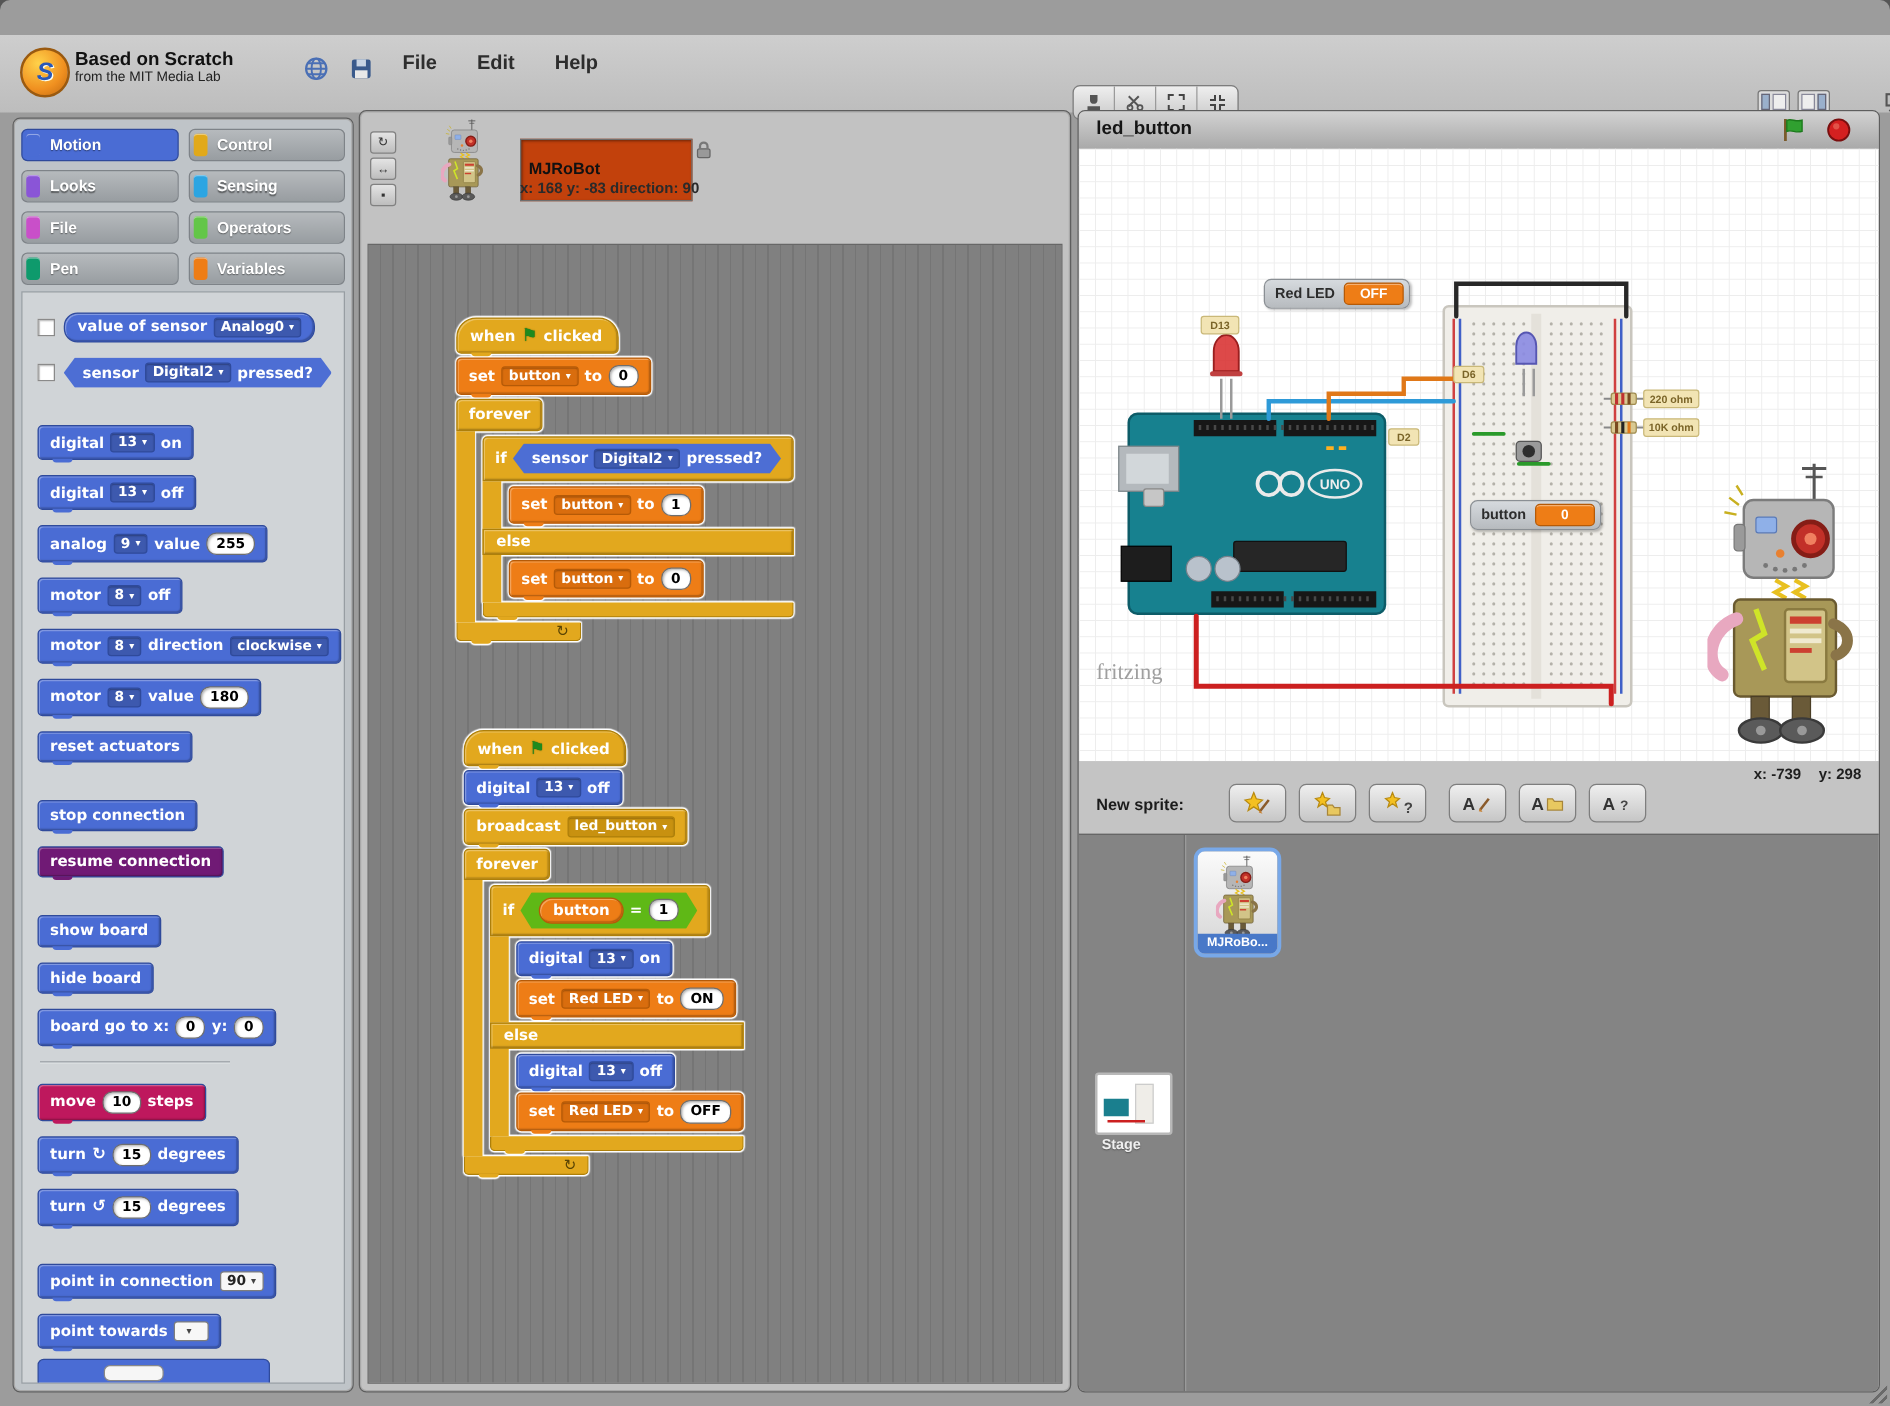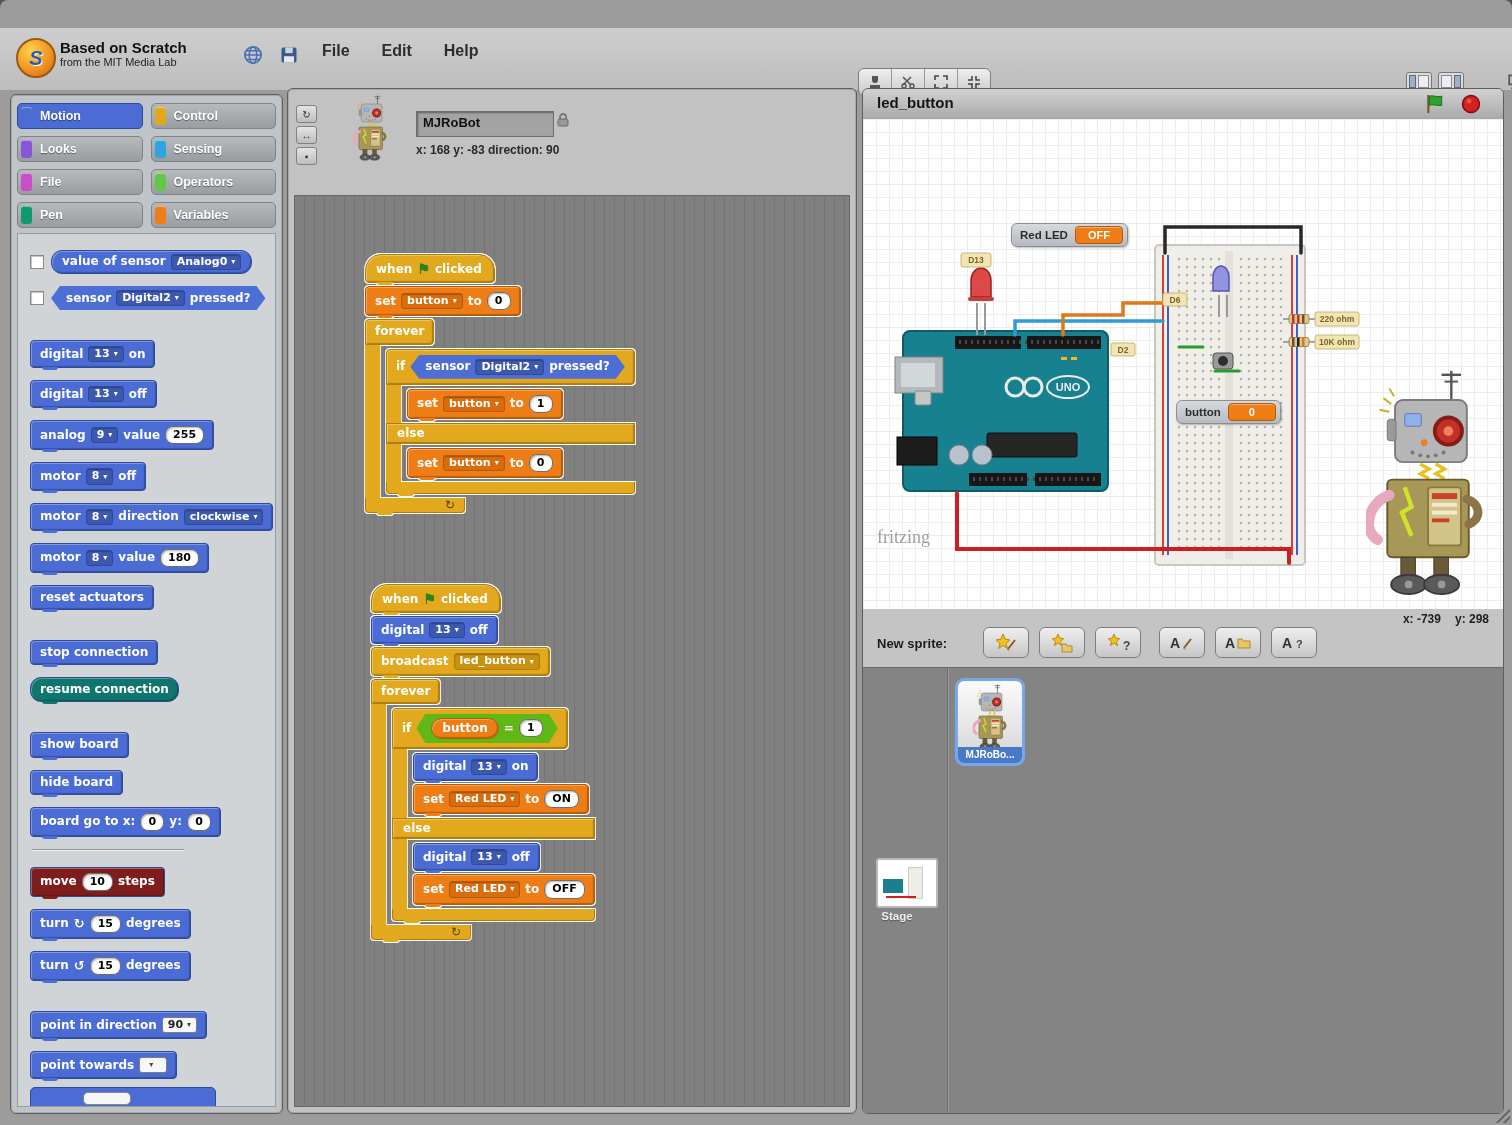--- a/index.html
+++ b/index.html
@@ -63,21 +63,21 @@
   .cwrap{display:flex;flex-direction:column;align-items:flex-start;}
   .chead{border-radius:4px 4px 4px 0;z-index:1;}
   .cbody{border-left:15px solid;padding:4px 0 4px 6px;display:flex;flex-direction:column;align-items:flex-start;gap:3px;min-height:12px;}
   .celse{align-self:stretch;border-radius:0;padding:3px 10px;}
   .cfoot{align-self:stretch;height:11px;border:1px solid #333;border-top:none;border-radius:0 0 4px 4px;position:relative;}
   .cfoot.short{align-self:flex-start;width:100px;height:15px;display:flex;align-items:center;justify-content:flex-end;padding:0 7px;box-sizing:border-box;}
   
   .rotbtns{position:absolute;left:8px;top:16px;display:flex;flex-direction:column;gap:3px;}
   .rotbtn{width:19px;height:16px;background:linear-gradient(#e4e4e4,#bdbdbd);border:1px solid #818181;border-radius:3px;font-size:10px;display:flex;align-items:center;justify-content:center;color:#333;}
   .spr-thumb{position:absolute;left:54px;top:6px;width:58px;height:66px;}
-  .spr-name{position:absolute;left:128px;top:22px;width:124px;height:20px;background:#a3a3a3;border:1px solid #6e6e6e;box-shadow:inset 1px 1px 2px rgba(0,0,0,.4);font-size:13px;font-weight:bold;color:#111;padding:2px 6px;line-height:18px;}
+  .spr-name{position:absolute;left:128px;top:22px;width:124px;height:20px;background:#c2410c;border:1px solid #6e6e6e;box-shadow:inset 1px 1px 2px rgba(0,0,0,.4);font-size:13px;font-weight:bold;color:#111;padding:14px 6px;line-height:18px;}
   .spr-lock{position:absolute;left:268px;top:23px;}
   .spr-pos{position:absolute;left:128px;top:54px;font-size:12px;font-weight:bold;color:#2a2a2a;}
   .tabs{position:absolute;left:30px;top:81px;display:flex;gap:3px;z-index:3;}
   .tab{height:26px;padding:5px 20px 0 20px;box-sizing:border-box;border:1px solid #787878;border-bottom:none;border-radius:9px 9px 0 0;font-size:13px;font-weight:bold;color:#2c2c2c;background:linear-gradient(#b9b9b9,#a2a2a2);}
   .tab.sel{background:#cacaca;color:#111;position:relative;}
   .scripts-canvas{position:absolute;left:6px;right:6px;top:106px;bottom:6px;border:1px solid #676767;background:repeating-linear-gradient(90deg,#808080 0px,#808080 9px,#757575 9px,#757575 10px);overflow:hidden;}
   .script{position:absolute;display:flex;flex-direction:column;align-items:flex-start;gap:3px;filter:drop-shadow(0 1px 0 rgba(255,255,255,.85)) drop-shadow(0 -1px 0 rgba(255,255,255,.85)) drop-shadow(1px 0 0 rgba(255,255,255,.85)) drop-shadow(-1px 0 0 rgba(255,255,255,.85));}
   
   .stage-header{position:absolute;left:0;top:0;right:0;height:30px;background:linear-gradient(#d2d2d2,#a9a9a9);border-bottom:1px solid #848484;}
   .stage-title{position:absolute;left:14px;top:5px;font-size:15px;font-weight:bold;color:#151515;}
@@ -350,21 +350,21 @@
           <div class="blk stack" style="background: rgb(74, 108, 212); border-color: rgb(47, 74, 155);">
             <span class="bl-label">reset actuators</span>
           </div>
         </div>
         <div class="pal-row">
           <div class="blk stack" style="background: rgb(74, 108, 212); border-color: rgb(47, 74, 155);">
             <span class="bl-label">stop connection</span>
           </div>
         </div>
         <div class="pal-row" style="margin-bottom: 30px;">
-          <div class="blk stack" style="background: #0f766e; border-color: rgb(47, 74, 155); border-radius: 11px;">
+          <div class="blk stack" style="background: #701a75; border-color: rgb(47, 74, 155);">
             <span class="bl-label">resume connection</span>
           </div>
         </div>
         <div class="pal-row">
           <div class="blk stack" style="background: rgb(74, 108, 212); border-color: rgb(47, 74, 155);">
             <span class="bl-label">show board</span>
           </div>
         </div>
         <div class="pal-row">
           <div class="blk stack" style="background: rgb(74, 108, 212); border-color: rgb(47, 74, 155);">
@@ -374,21 +374,21 @@
         <div class="pal-row">
           <div class="blk stack" style="background: rgb(74, 108, 212); border-color: rgb(47, 74, 155);">
             <span class="bl-label">board go to x:</span>
             <span class="bl-num">0</span>
             <span class="bl-label">y:</span>
             <span class="bl-num">0</span>
           </div>
         </div>
         <div class="pal-sep"></div>
         <div class="pal-row">
-          <div class="blk stack" style="background: #7f1d1d; border-color: rgb(47, 74, 155);">
+          <div class="blk stack" style="background: #be185d; border-color: rgb(47, 74, 155);">
             <span class="bl-label">move</span>
             <span class="bl-num">10</span>
             <span class="bl-label">steps</span>
           </div>
         </div>
         <div class="pal-row">
           <div class="blk stack" style="background: rgb(74, 108, 212); border-color: rgb(47, 74, 155);">
             <span class="bl-label">turn</span>
             <span class="bl-turn">↻</span>
             <span class="bl-num">15</span>
@@ -398,21 +398,21 @@
         <div class="pal-row" style="margin-bottom: 30px;">
           <div class="blk stack" style="background: rgb(74, 108, 212); border-color: rgb(47, 74, 155);">
             <span class="bl-label">turn</span>
             <span class="bl-turn">↺</span>
             <span class="bl-num">15</span>
             <span class="bl-label">degrees</span>
           </div>
         </div>
         <div class="pal-row">
           <div class="blk stack" style="background: rgb(74, 108, 212); border-color: rgb(47, 74, 155);">
-            <span class="bl-label">point in direction</span>
+            <span class="bl-label">point in connection</span>
             <span class="bl-ddw">
               <span>90</span>
               <span class="bl-arrow">▾</span>
             </span>
           </div>
         </div>
         <div class="pal-row" style="margin-bottom: 30px;">
           <div class="blk stack" style="background: rgb(74, 108, 212); border-color: rgb(47, 74, 155);">
             <span class="bl-label">point towards</span>
             <span class="bl-ddw">

